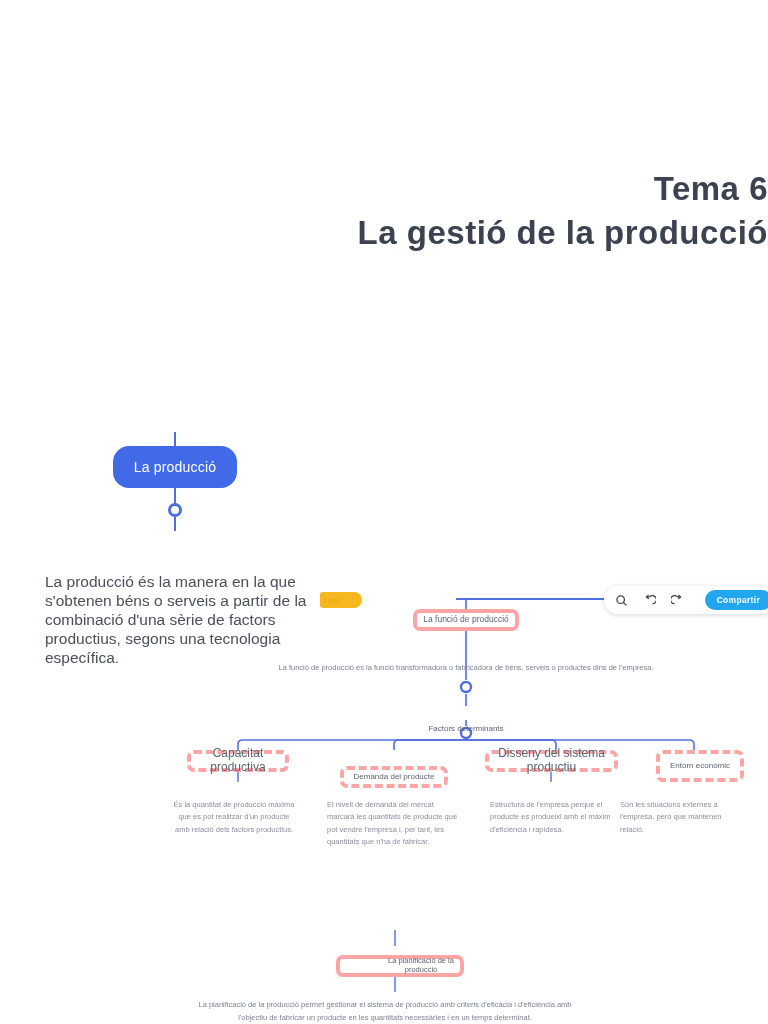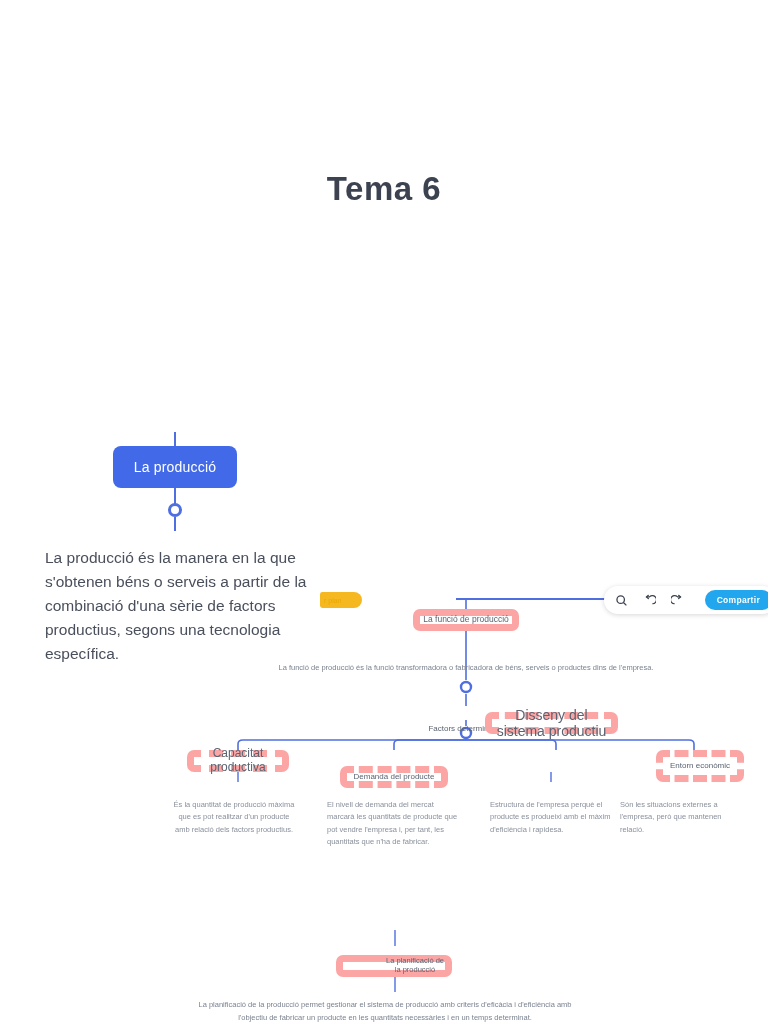--- a/index.html
+++ b/index.html
@@ -12,21 +12,21 @@
     position: relative;
     overflow: hidden;
   }
 
   
   .title-block {
     position: absolute;
     top: 168px;
     left: 0;
     width: 768px;
-    text-align: center;
+    text-align: right;
     color: #3c4250;
   }
   .title-line-1 {
     font-size: 33px;
     font-weight: bold;
     letter-spacing: 0.5px;
     line-height: 42px;
   }
   .title-line-2 {
     font-size: 33px;
@@ -36,21 +36,21 @@
   }
 
   
   .root-node {
     position: absolute;
     left: 113px;
     top: 446px;
     width: 124px;
     height: 42px;
     background: #4169e8;
-    border-radius: 8px;
+    border-radius: 16px;
     color: #ffffff;
     font-size: 14px;
     display: flex;
     align-items: center;
     justify-content: center;
     letter-spacing: 0.2px;
   }
   .root-stem-top {
     position: absolute;
     left: 174px;
@@ -83,24 +83,24 @@
     top: 517px;
     width: 2px;
     height: 14px;
     background: #4f6fe0;
   }
 
   
   .root-desc {
     position: absolute;
     left: 45px;
-    top: 546px;
+    top: 572px;
     width: 272px;
     font-size: 15.5px;
-    line-height: 24px;
+    line-height: 19px;
     color: #4a4f5c;
   }
 
   
   .plan-badge {
     position: absolute;
     left: 320px;
     top: 592px;
     width: 42px;
     height: 16px;
@@ -157,46 +157,46 @@
     left: 456px;
     top: 598px;
     width: 150px;
     height: 2px;
     background: #4f6fe0;
   }
 
   
   .node {
     position: absolute;
-    border: 7px solid #fca5a5;
+    border: 4px solid #fca5a5;
     border-radius: 7px;
     background: #ffffff;
     color: #5b6472;
     display: flex;
     align-items: center;
     justify-content: center;
     text-align: center;
     line-height: 1.15;
   }
   .node.dashed { border-style: dashed; }
 
   .n-funcio {
     left: 413px; top: 609px;
     width: 106px; height: 22px;
     font-size: 8.5px;
   }
   .n-plan {
     left: 336px; top: 955px;
-    width: 116px; height: 22px;
+    width: 128px; height: 22px;
     font-size: 7.5px;
     padding-left: 42px;
   }
   .n-b1 { left: 187px; top: 750px; width: 102px; height: 22px; font-size: 12px; }
   .n-b2 { left: 340px; top: 750px; width: 108px; height: 22px; font-size: 8px; margin-top: 16px; }
-  .n-b3 { left: 485px; top: 712px; width: 133px; height: 22px; font-size: 14px; }
+  .n-b3 { left: 485px; top: 750px; width: 133px; height: 22px; font-size: 12px; }
   .n-b4 { left: 656px; top: 750px; width: 88px;  height: 32px; font-size: 8px; }
 
   
   .small-center {
     position: absolute;
     text-align: center;
     color: #7b8290;
     font-size: 7.5px;
     line-height: 1.5;
   }
@@ -248,20 +248,21 @@
   <path d="M700 772 L700 782" stroke="#4f6fe0" stroke-width="1.4" fill="none"></path>
 
   <path d="M395 930 L395 946" stroke="#4f6fe0" stroke-width="1.4" fill="none"></path>
   <path d="M395 977 L395 992" stroke="#4f6fe0" stroke-width="1.4" fill="none"></path>
 
   <path d="M466 600 L466 609" stroke="#4f6fe0" stroke-width="1.6" fill="none"></path>
 </svg>
 
 <div class="title-block">
   <div class="title-line-1">Tema 6</div>
+  <div class="title-line-2">La gestió de la producció</div>
 </div>
 
 <div class="root-stem-top"></div>
 <div class="root-node">La producció</div>
 <div class="root-stem-bottom"></div>
 <div class="root-circle"></div>
 <div class="root-stem-tail"></div>
 
 <div class="root-desc">La producció és la manera en la que s'obtenen béns o serveis a partir de la combinació d'una sèrie de factors productius, segons una tecnologia específica.</div>
 

